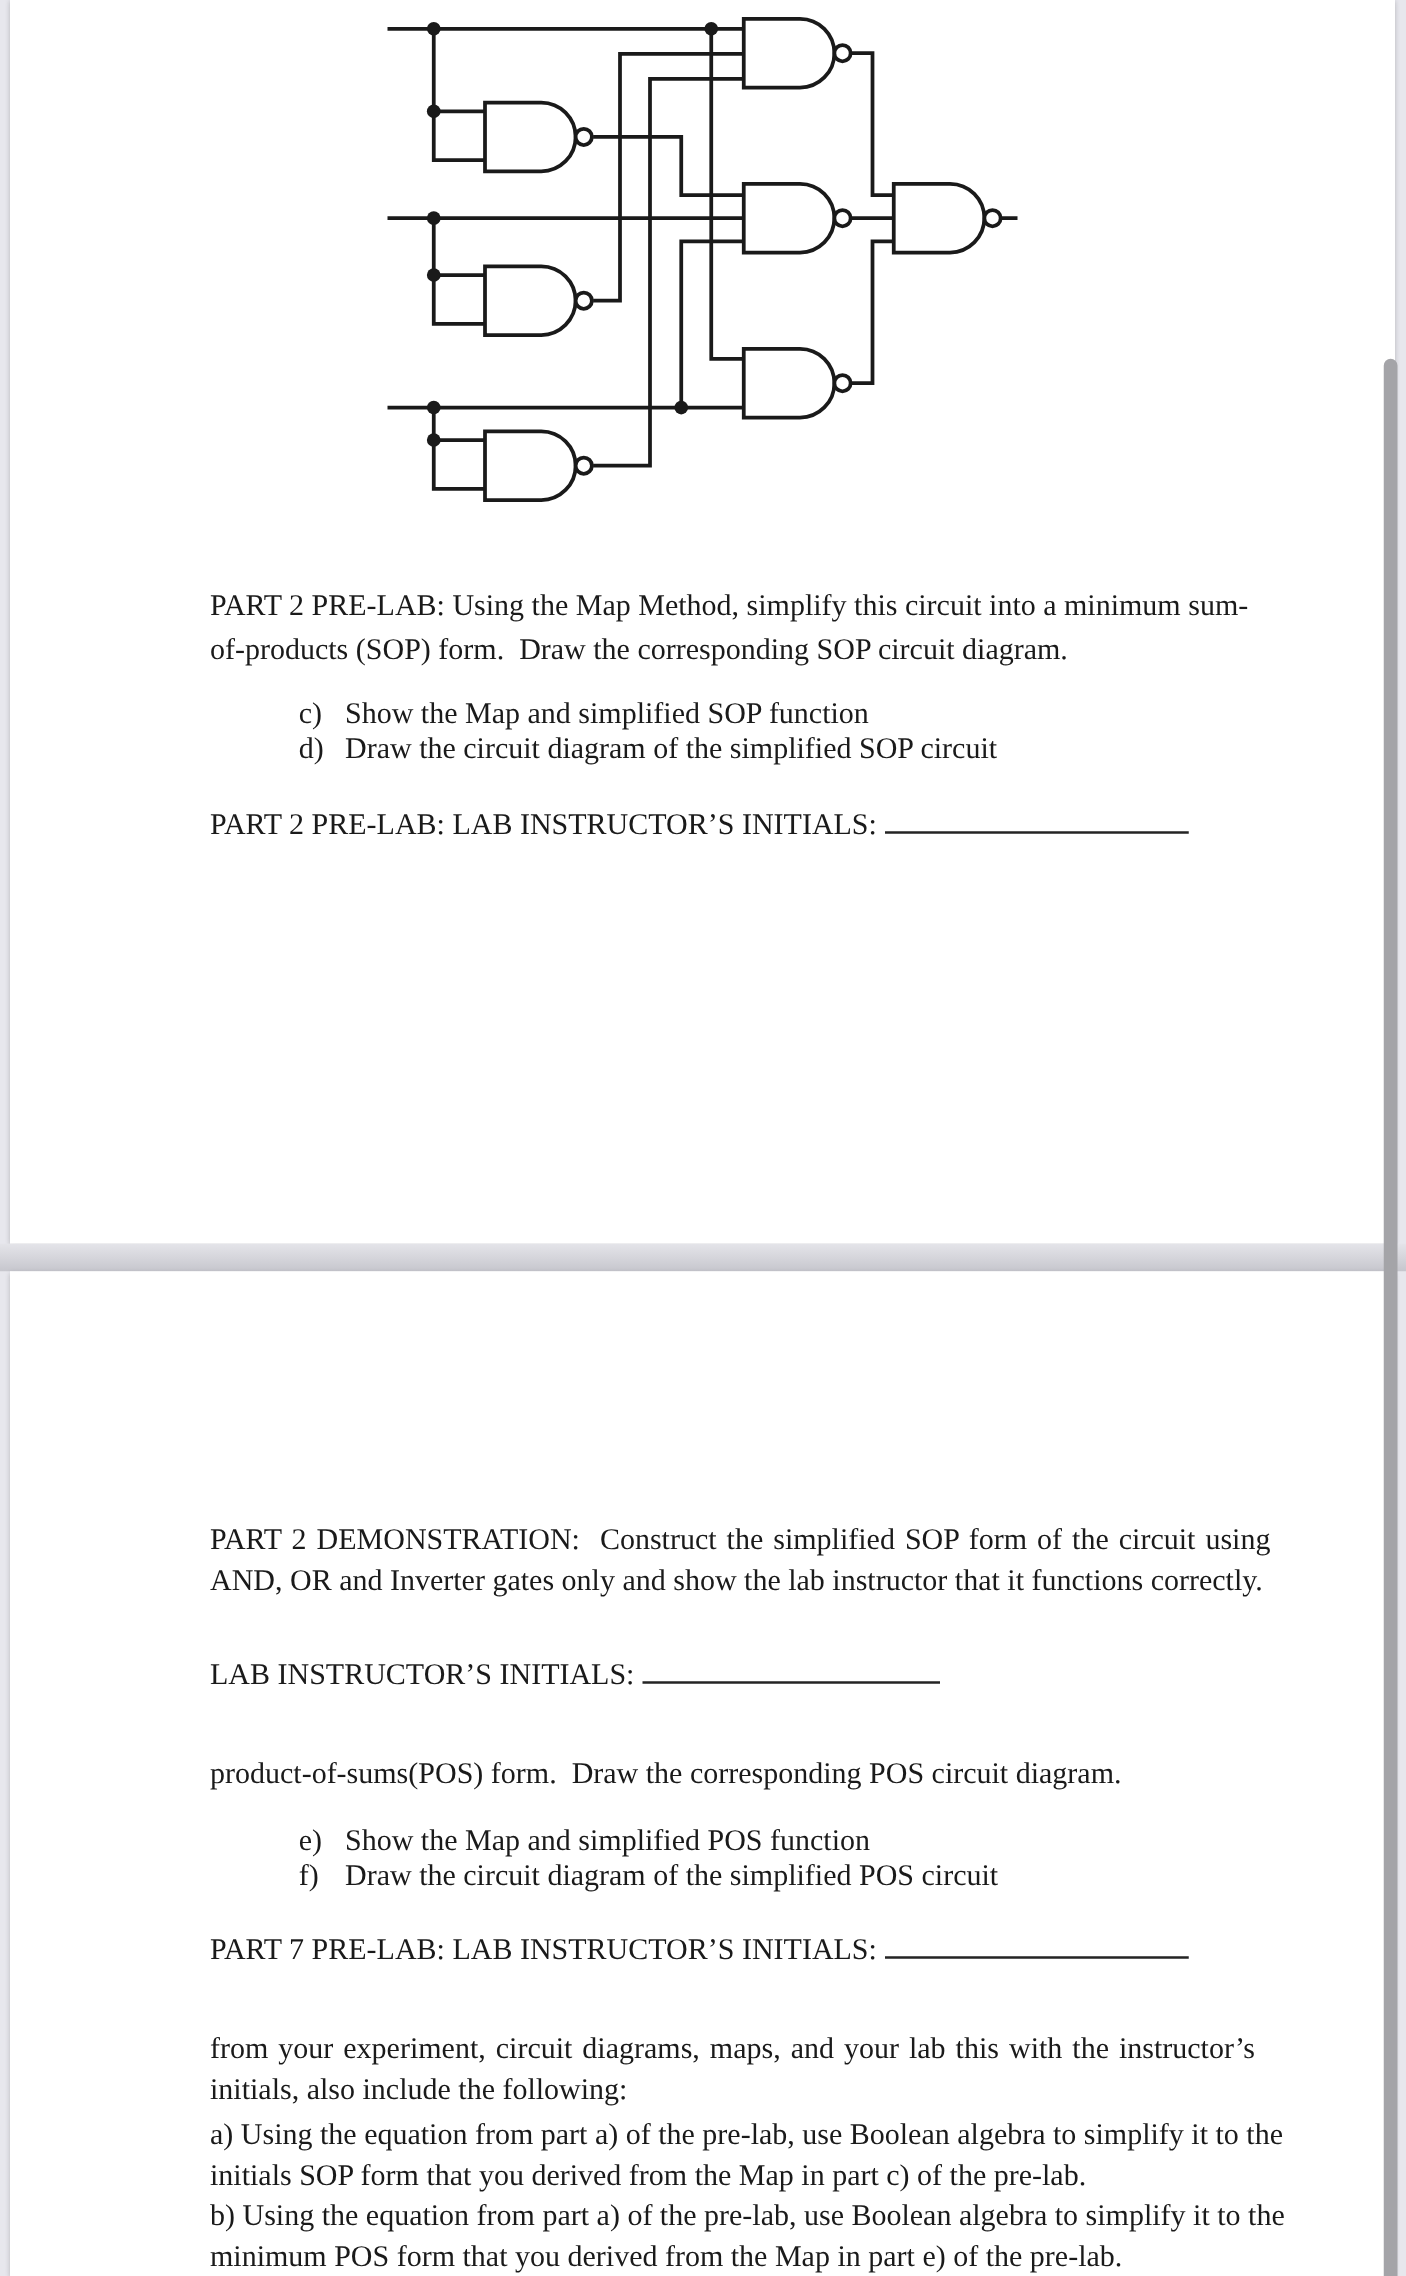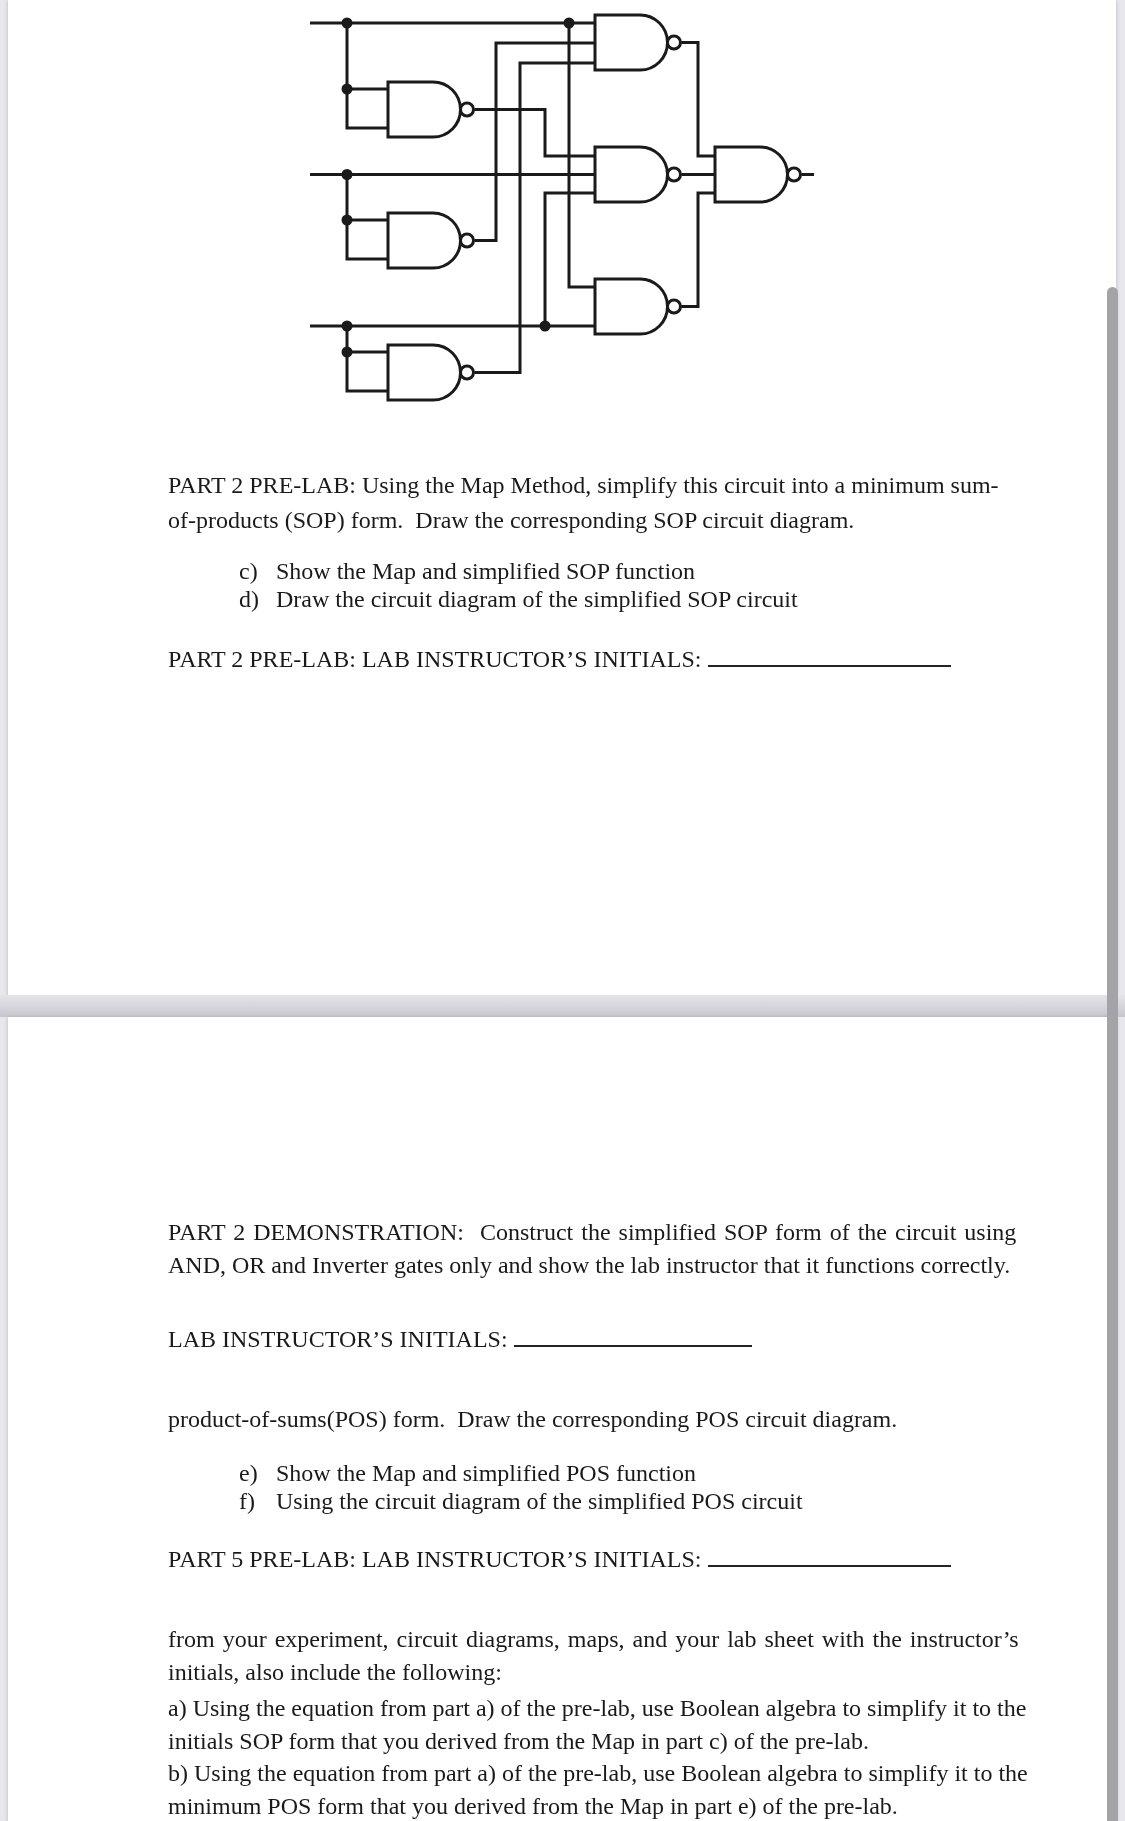--- a/index.html
+++ b/index.html
@@ -101,25 +101,25 @@
 
 <div class="page" id="page2">
   <div class="tl ws2" style="top:201px">PART 2 DEMONSTRATION:  Construct the simplified SOP form of the circuit using</div>
   <div class="tl" style="top:234px">AND, OR and Inverter gates only and show the lab instructor that it functions correctly.</div>
 
   <div class="tl" style="top:303px"><span>LAB INSTRUCTOR’S INITIALS:</span><span class="blank blank-sm"></span></div>
 
   <div class="tl" style="top:388px">product-of-sums(POS) form.  Draw the corresponding POS circuit diagram.</div>
 
   <div class="tl indent" style="top:442px"><span class="marker">e)</span><span>Show the Map and simplified POS function</span></div>
-  <div class="tl indent" style="top:470px"><span class="marker">f)</span><span>Using the circuit diagram of the simplified POS circuit</span></div>
+  <div class="tl indent" style="top:470px"><span class="marker">f)</span><span>Draw the circuit diagram of the simplified POS circuit</span></div>
 
-  <div class="tl" style="top:523px"><span>PART 5 PRE-LAB: LAB INSTRUCTOR’S INITIALS:</span><span class="blank"></span></div>
+  <div class="tl" style="top:523px"><span>PART 7 PRE-LAB: LAB INSTRUCTOR’S INITIALS:</span><span class="blank"></span></div>
 
-  <div class="tl ws2" style="top:608px">from your experiment, circuit diagrams, maps, and your lab sheet with the instructor’s</div>
+  <div class="tl ws2" style="top:608px">from your experiment, circuit diagrams, maps, and your lab this with the instructor’s</div>
   <div class="tl" style="top:641px">initials, also include the following:</div>
 
   <div class="tl" style="top:677px">a) Using the equation from part a) of the pre-lab, use Boolean algebra to simplify it to the</div>
   <div class="tl" style="top:710px">initials SOP form that you derived from the Map in part c) of the pre-lab.</div>
 
   <div class="tl" style="top:742px">b) Using the equation from part a) of the pre-lab, use Boolean algebra to simplify it to the</div>
   <div class="tl" style="top:775px">minimum POS form that you derived from the Map in part e) of the pre-lab.</div>
 </div>
 
 <div class="scrollbar-thumb"></div>

